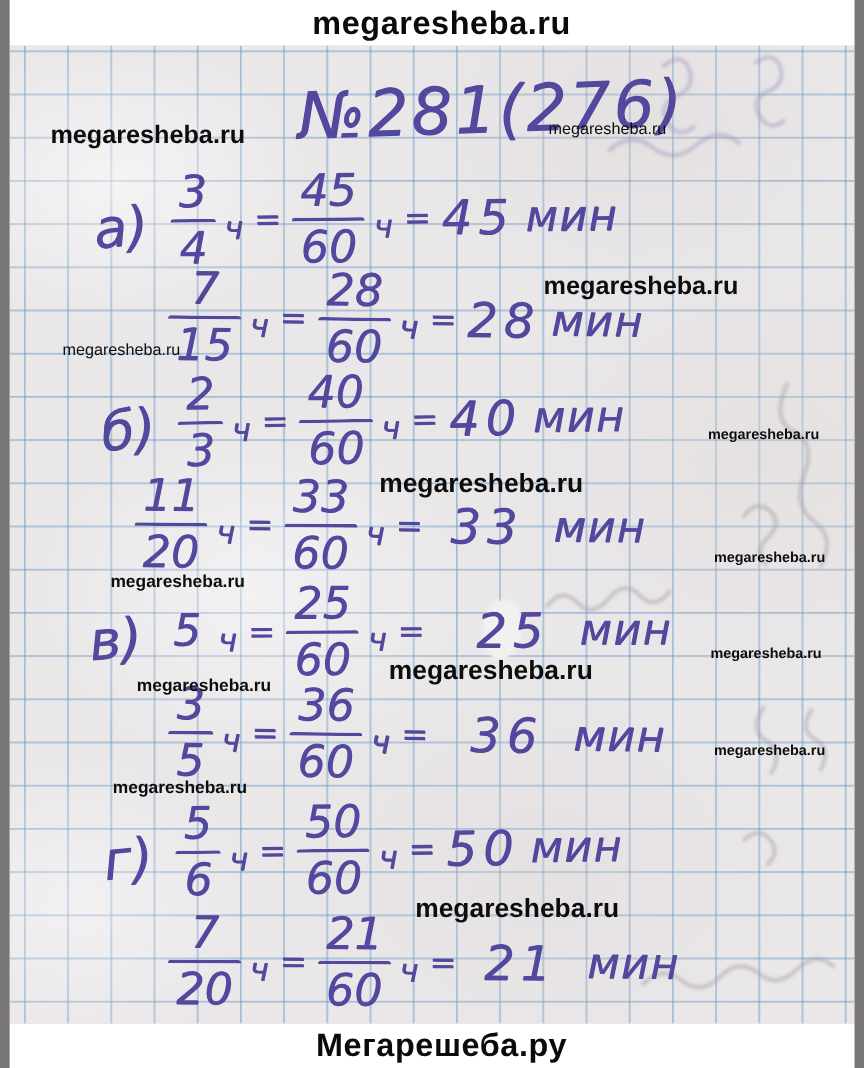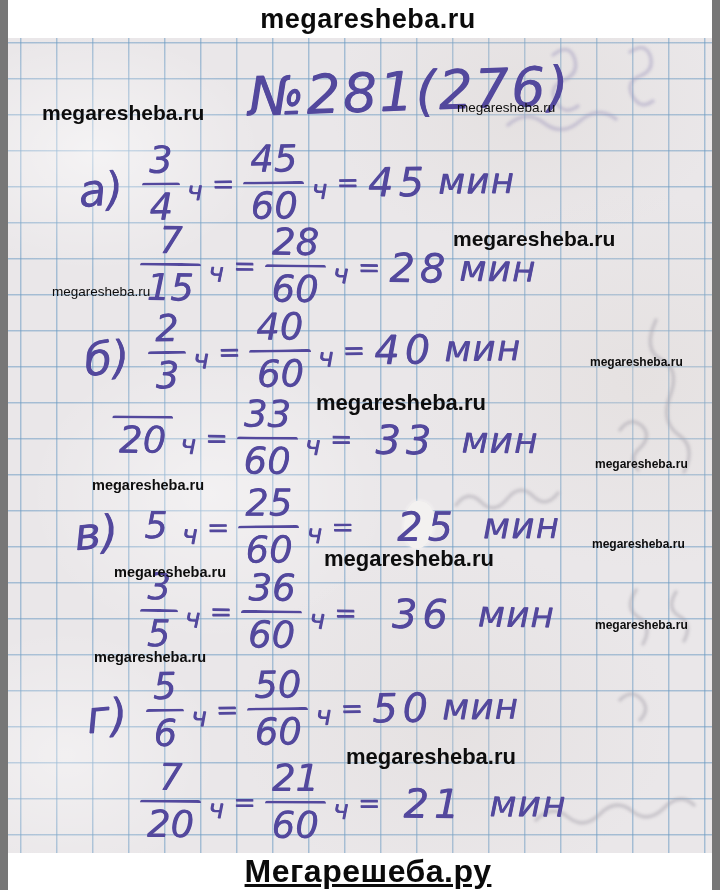--- a/index.html
+++ b/index.html
@@ -13,21 +13,21 @@
     position:absolute;left:0;width:720px;display:flex;
     align-items:center;justify-content:center;background:#ffffff;z-index:6;
   }
   .banner.top{top:0;height:38px;}
   .banner.bottom{bottom:0;height:37px;}
   .banner span{
     font-weight:700;color:#0b0b0b;letter-spacing:0.5px;
     font-family:"Liberation Sans", sans-serif;
   }
   .banner.top span{font-size:27px;}
-  .banner.bottom span{font-size:32px;text-decoration:underline;}
+  .banner.bottom span{font-size:27px;}
   
   .paper{
     position:absolute;left:0;top:38px;width:720px;height:815px;z-index:0;
     background-color:#eae7e9;
     background-image:
       linear-gradient(to right, rgba(106,154,194,0.55) 1px, rgba(106,154,194,0.20) 1.6px, transparent 1.6px),
       linear-gradient(to bottom, rgba(106,154,194,0.55) 1px, rgba(106,154,194,0.20) 1.6px, transparent 1.6px);
     background-size:36px 36px;background-position:12px 4px;
   }
   .paper::after{ 
@@ -156,20 +156,21 @@
         <span class="fden">60</span>
       </span>
     <span class="hour">ч</span>
     <span class="eq">=</span>
     <span class="res">40</span>
     <span class="minu">мин</span>
   </div>
 
   <div class="row hw" style="left:104px;top:396px;transform:rotate(0.5deg);">
     <span class="frac">
+        <span class="fnum">11</span>
         <span class="fden">20</span>
       </span>
     <span class="hour">ч</span>
     <span class="eq">=</span>
     <span class="frac">
         <span class="fnum">33</span>
         <span class="fden">60</span>
       </span>
     <span class="hour">ч</span>
     <span class="eq">=</span>

